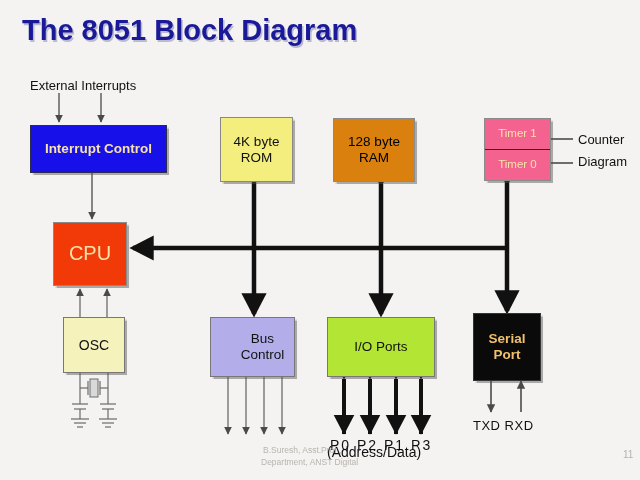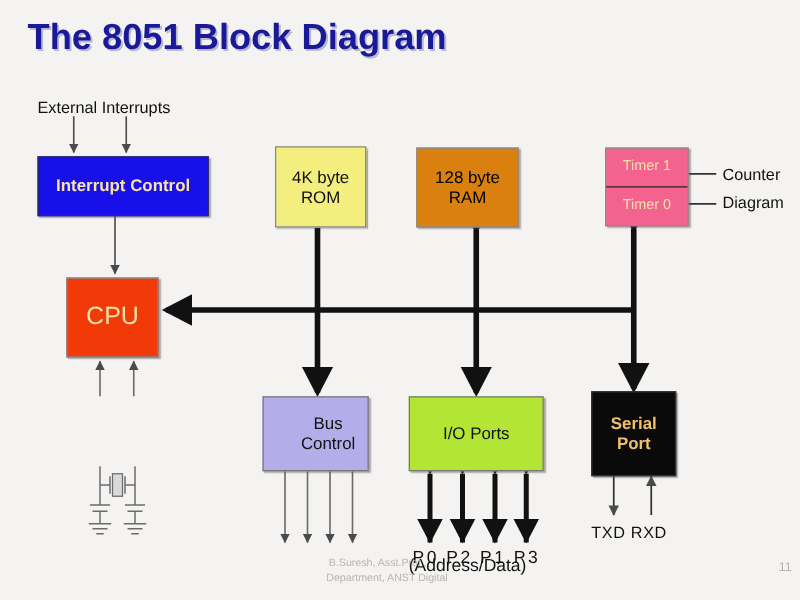--- a/index.html
+++ b/index.html
@@ -242,20 +242,23 @@
   </svg>
 
   <div class="blk" id="b-interrupt">
     <span>Interrupt Control</span>
   </div>
 
   <div class="blk" id="b-cpu">
     <span>CPU</span>
   </div>
 
+  <div class="blk" id="b-osc">
+    <span>OSC</span>
+  </div>
 
   <div class="blk" id="b-rom">
     <span>4K byte</span>
     <span>ROM</span>
   </div>
 
   <div class="blk" id="b-ram">
     <span>128 byte</span>
     <span>RAM</span>
   </div>

